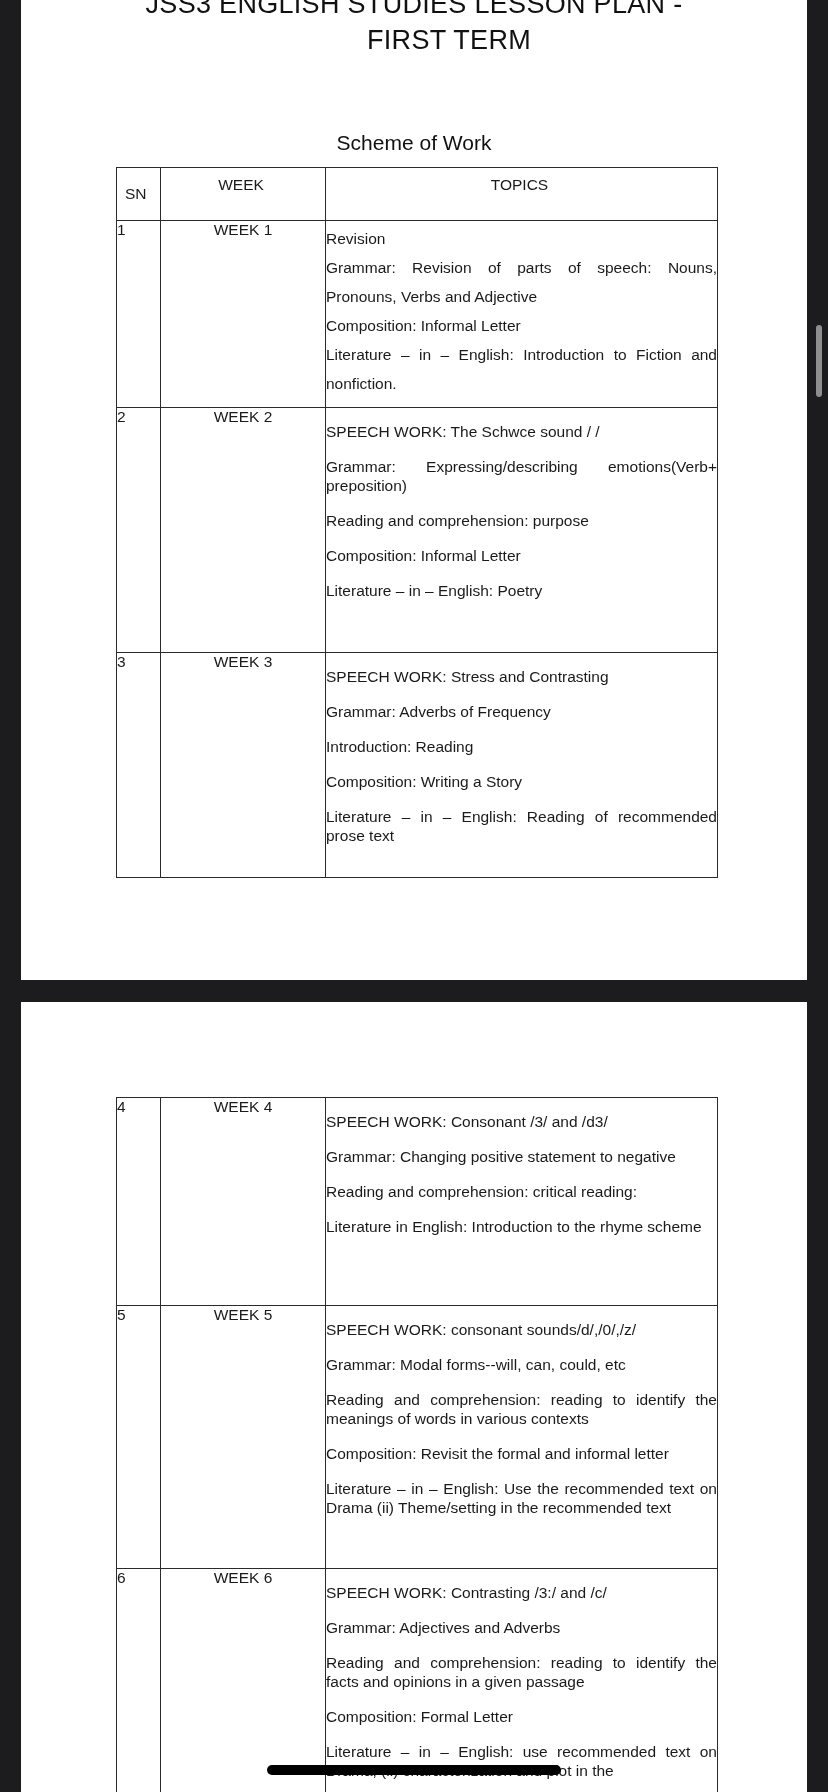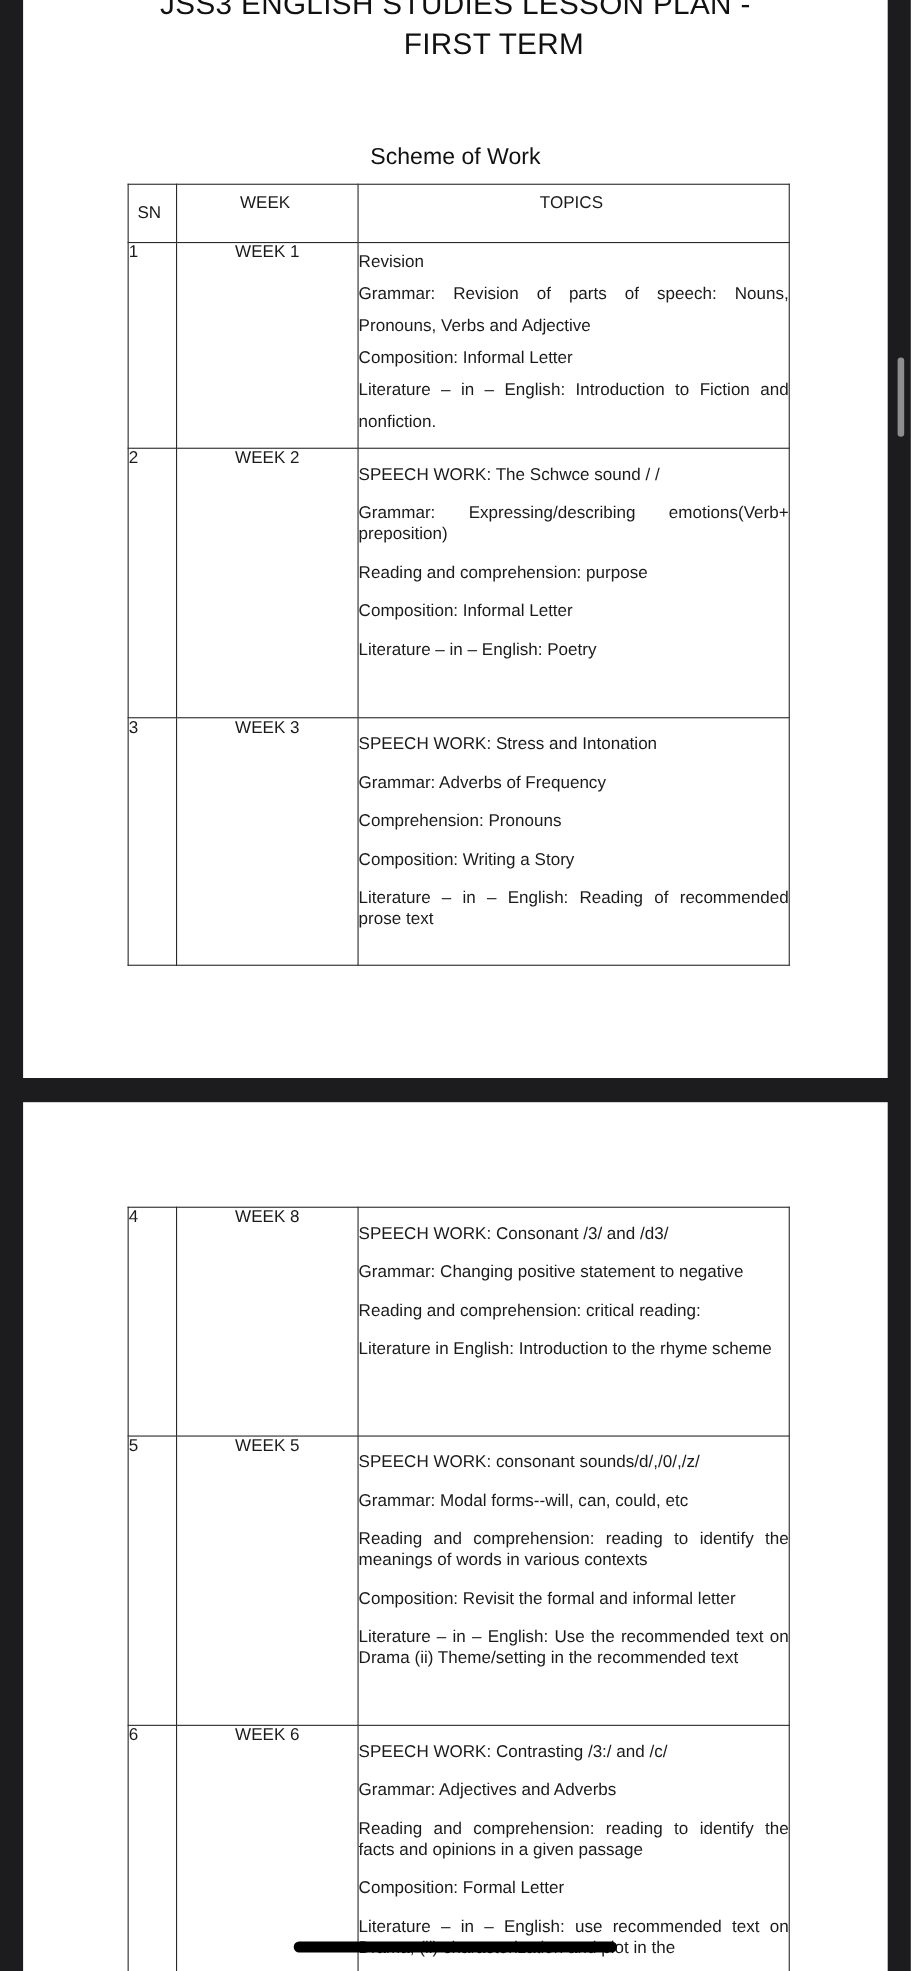--- a/index.html
+++ b/index.html
@@ -110,44 +110,44 @@
         <div class="item">Reading and comprehension: purpose</div>
         <div class="item">Composition: Informal Letter</div>
         <div class="item">Literature – in – English: Poetry</div>
       </td>
     </tr>
 
     <tr style="height:225px;">
       <td class="sn">3</td>
       <td class="wk">WEEK 3</td>
       <td class="tp tight">
-        <div class="item first">SPEECH WORK: Stress and Intonation</div>
+        <div class="item first">SPEECH WORK: Stress and Contrasting</div>
         <div class="item">Grammar: Adverbs of Frequency</div>
-        <div class="item">Comprehension: Pronouns</div>
+        <div class="item">Introduction: Reading</div>
         <div class="item">Composition: Writing a Story</div>
         <div class="item">Literature – in – English: Reading of recommended prose text</div>
       </td>
     </tr>
   </tbody>
     </table>
 
 </div>
 
 <div class="page" id="page2">
   <table class="sow" style="top:95px;">
     <colgroup>
         <col class="c-sn">
         <col class="c-wk">
         <col class="c-tp">
       </colgroup>
 
     <tbody>
         <tr style="height:208px;">
       <td class="sn">4</td>
-      <td class="wk">WEEK 8</td>
+      <td class="wk">WEEK 4</td>
       <td class="tp tight">
         <div class="item first">SPEECH WORK: Consonant /3/ and /d3/</div>
         <div class="item">Grammar: Changing positive statement to negative</div>
         <div class="item">Reading and comprehension: critical reading:</div>
         <div class="item">Literature in English: Introduction to the rhyme scheme</div>
       </td>
     </tr>
 
     <tr style="height:263px;">
       <td class="sn">5</td>

